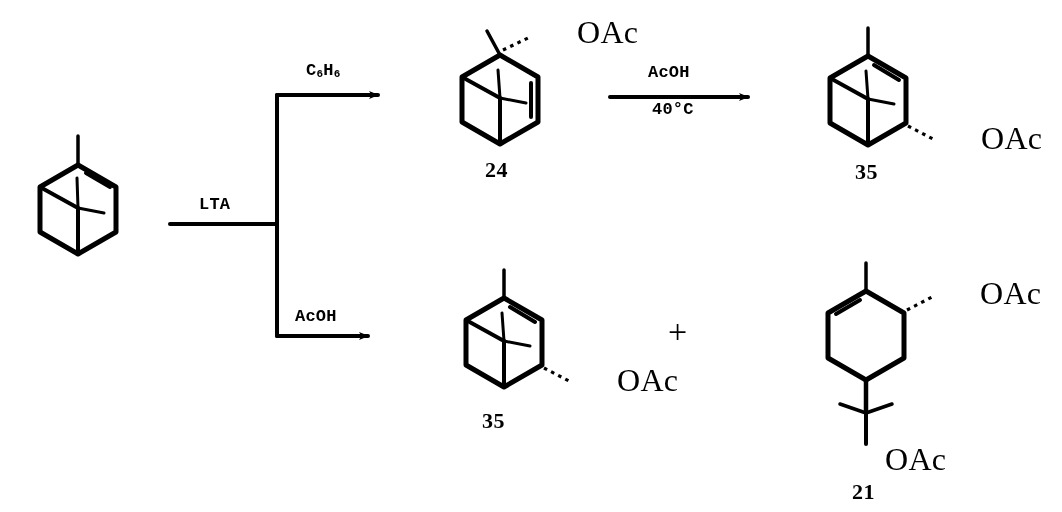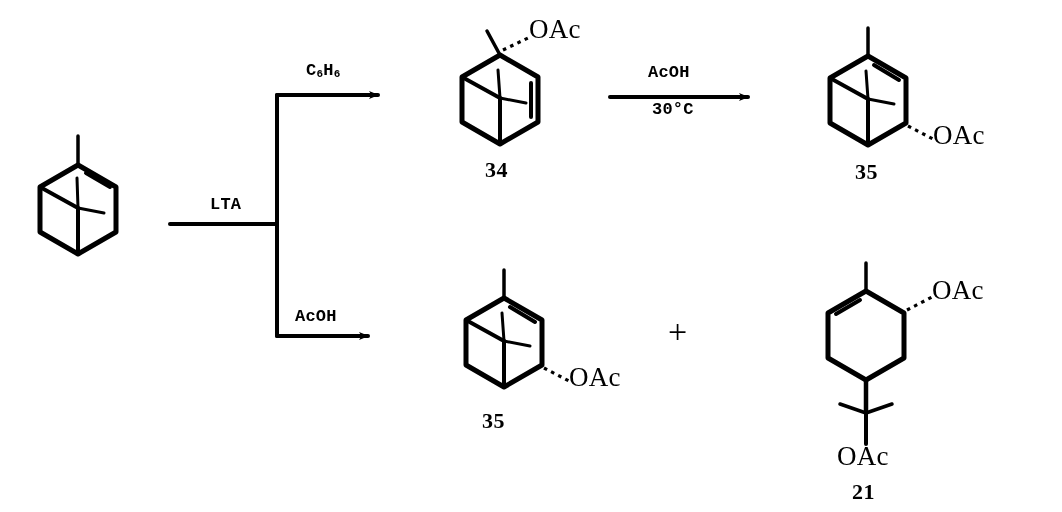--- a/index.html
+++ b/index.html
@@ -26,22 +26,23 @@
     font-family: "Liberation Serif", serif;
     white-space: nowrap;
     line-height: 1;
   }
   .cmpd-num {
     font-weight: bold;
     font-size: 22px;
     letter-spacing: 0.5px;
   }
   .oac {
-    font-size: 27px;
+    font-size: 32px;
     letter-spacing: 0.3px;
+    margin-left: 48px;
   }
   .cond {
     font-weight: bold;
     font-size: 17px;
     font-family: Liberation Mono, monospace;
     letter-spacing: 0.2px;
   }
   .cond-sub {
     font-size: 11px;
     vertical-align: -2px;
@@ -160,41 +161,41 @@
 
         <path d="M907,310 L932,297" stroke-width="3.2" stroke-dasharray="3.5 4.5" stroke-linecap="butt"></path>
       </g>
     </g>
   </svg>
 
   <div class="lbl cond" style="left:306px; top:62px;">
     <span>C</span><span class="cond-sub">6</span><span>H</span><span class="cond-sub">6</span>
   </div>
 
-  <div class="lbl cond" style="left:210px; top:196px;">LTA</div>
+  <div class="lbl cond" style="left:199px; top:196px;">LTA</div>
 
   <div class="lbl cond" style="left:295px; top:308px;">AcOH</div>
 
   <div class="lbl cond" style="left:648px; top:64px;">AcOH</div>
 
-  <div class="lbl cond" style="left:652px; top:101px;">30°C</div>
+  <div class="lbl cond" style="left:652px; top:101px;">40°C</div>
 
   <div class="lbl oac" style="left:529px; top:16px;">OAc</div>
 
   <div class="lbl oac" style="left:933px; top:122px;">OAc</div>
 
   <div class="lbl oac" style="left:569px; top:364px;">OAc</div>
 
   <div class="lbl oac" style="left:932px; top:277px;">OAc</div>
 
   <div class="lbl oac" style="left:837px; top:443px;">OAc</div>
 
   <div class="lbl plus" style="left:668px; top:315px;">+</div>
 
-  <div class="lbl cmpd-num" style="left:485px; top:159px;">34</div>
+  <div class="lbl cmpd-num" style="left:485px; top:159px;">24</div>
 
   <div class="lbl cmpd-num" style="left:855px; top:161px;">35</div>
 
   <div class="lbl cmpd-num" style="left:482px; top:410px;">35</div>
 
   <div class="lbl cmpd-num" style="left:852px; top:481px;">21</div>
 
 </div>
 
 </body></html>

